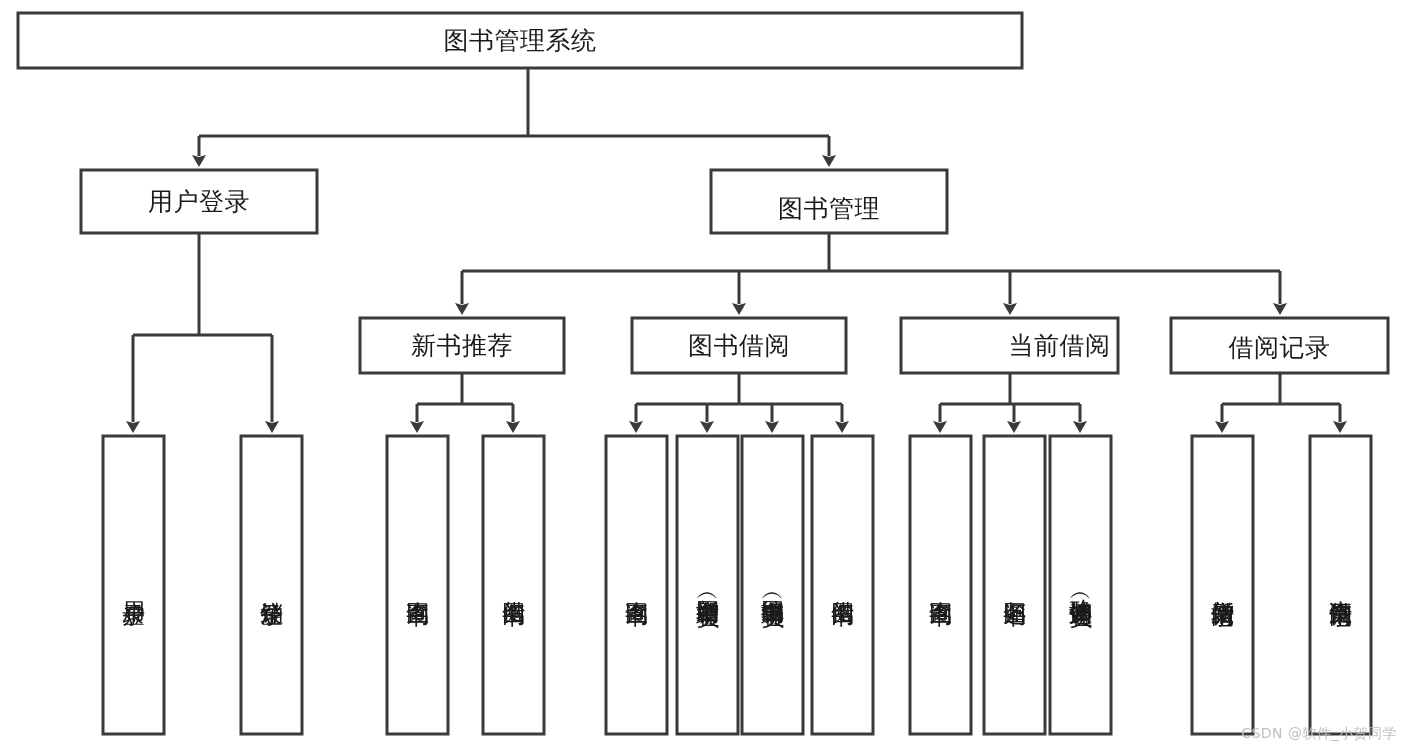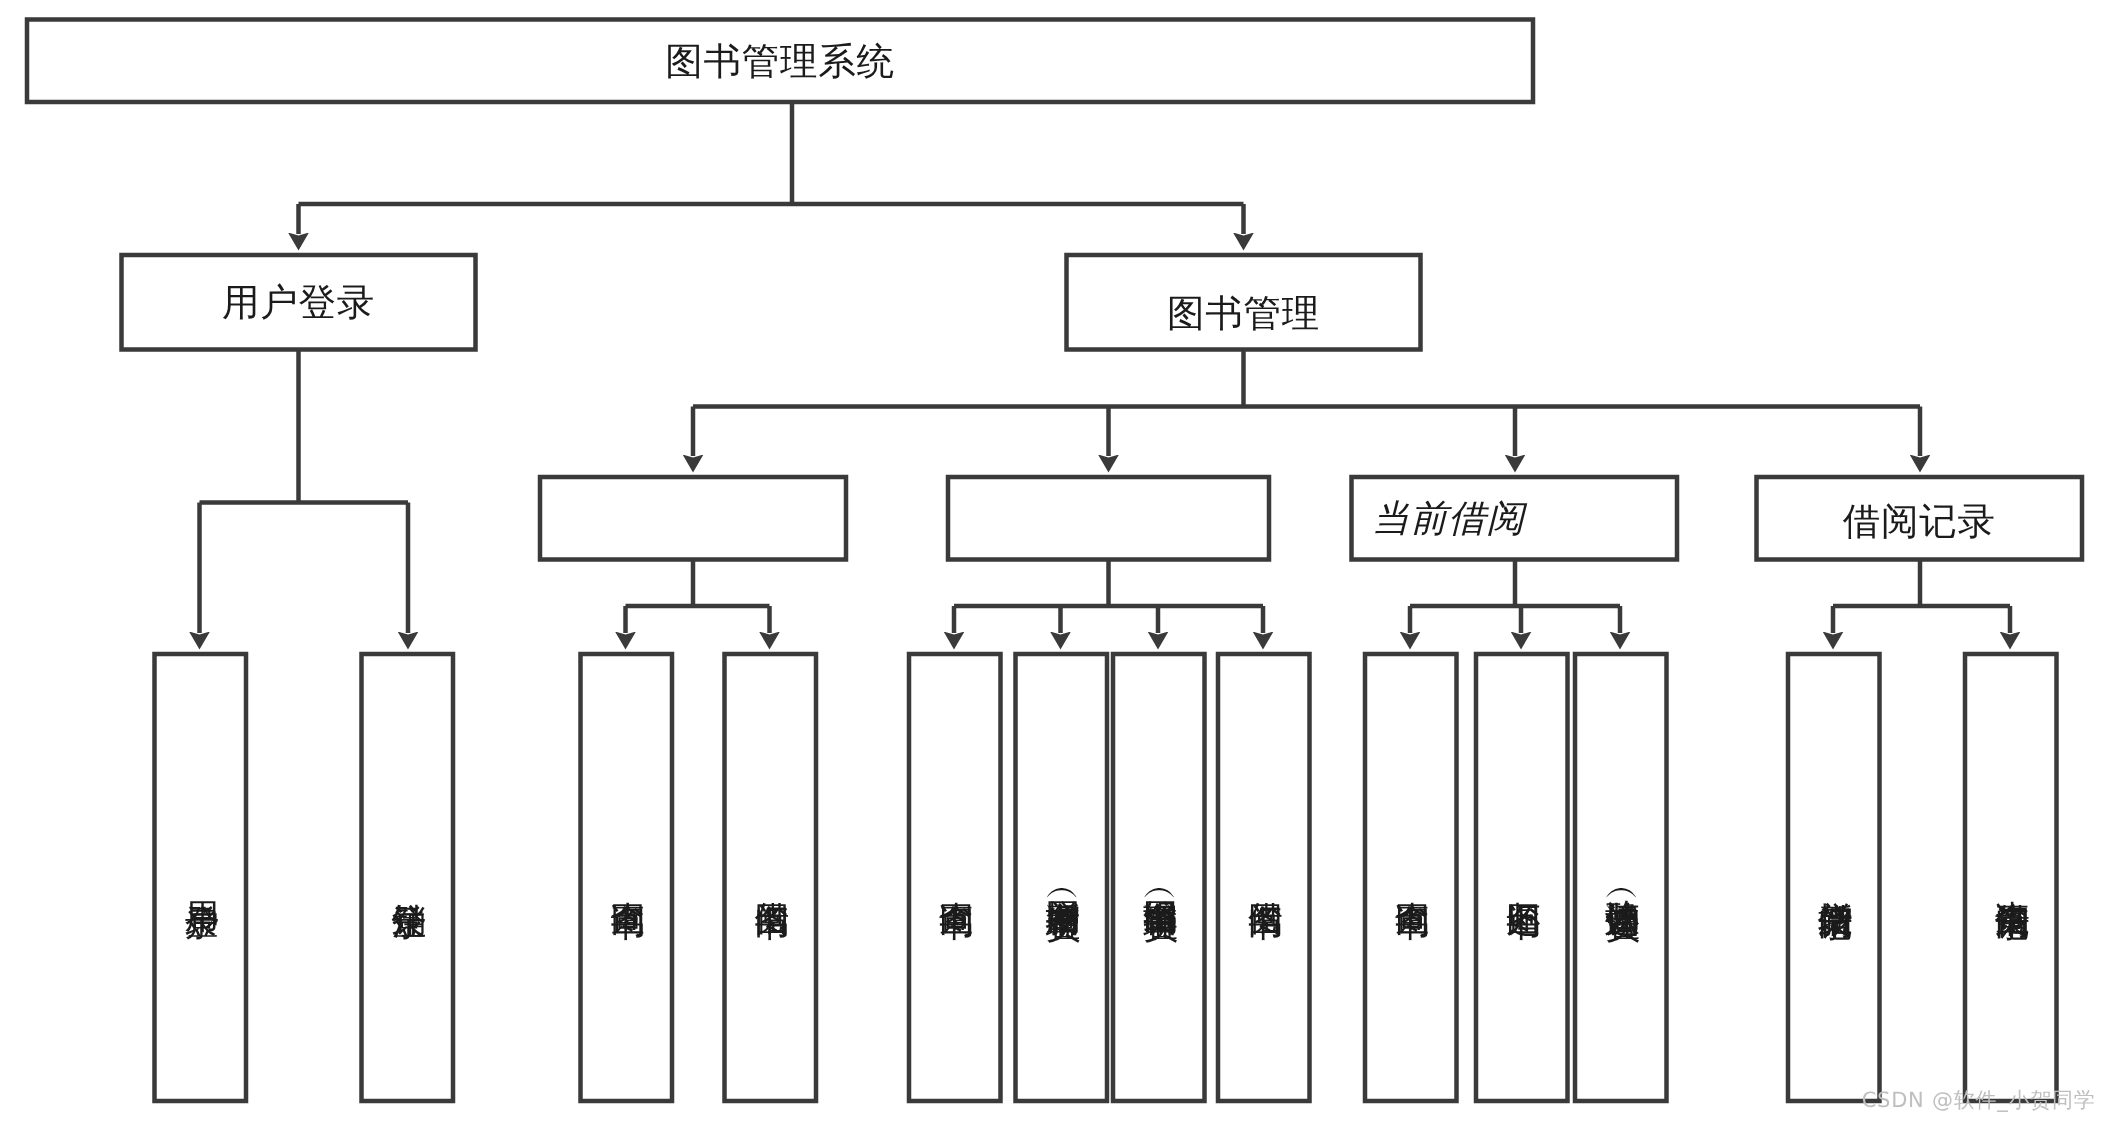--- a/index.html
+++ b/index.html
@@ -152,21 +152,23 @@
     <path class="connector" d="M 1222 404 L 1340 404"></path>
     <path class="connector" marker-end="url(#arrow)" d="M 1222 404 L 1222 422"></path>
     <path class="connector" marker-end="url(#arrow)" d="M 1340 404 L 1340 422"></path>
   </svg>
 
   <div class="node-label-h" style="left:18px; top:13px; width:1004px; height:55px;">图书管理系统</div>
 
   <div class="node-label-h" style="left:81px; top:170px; width:236px; height:63px;">用户登录</div>
   <div class="node-label-h" style="left:711px; top:170px; width:236px; height:77px;border-radius:14px;">图书管理</div>
 
-  <div class="node-label-h" style="left:857px; top:318px; width:217px; height:55px;font-style:italic;">当前借阅</div>
+  <div class="node-label-h" style="left:360px; top:318px; width:204px; height:55px;">新书推荐</div>
+  <div class="node-label-h" style="left:632px; top:318px; width:214px; height:55px;">图书借阅</div>
+  <div class="node-label-h" style="left:951px; top:318px; width:217px; height:55px;">当前借阅</div>
   <div class="node-label-h" style="left:1171px; top:318px; width:217px; height:59px;border-radius:22px;">借阅记录</div>
 
   <div class="node-label-v" style="left:103px; top:436px; width:61px; height:298px;">用户登录</div>
   <div class="node-label-v" style="left:241px; top:436px; width:61px; height:298px;">注销登录</div>
   <div class="node-label-v" style="left:387px; top:436px; width:61px; height:298px;">查询图书</div>
   <div class="node-label-v" style="left:483px; top:436px; width:61px; height:298px;">借阅图书</div>
   <div class="node-label-v" style="left:606px; top:436px; width:61px; height:298px;">查询图书</div>
   <div class="node-label-v" style="left:677px; top:436px; width:61px; height:298px;">新增图书（管理员）</div>
   <div class="node-label-v" style="left:742px; top:436px; width:61px; height:298px;">编辑图书（管理员）</div>
   <div class="node-label-v" style="left:812px; top:436px; width:61px; height:298px;">借阅图书</div>

